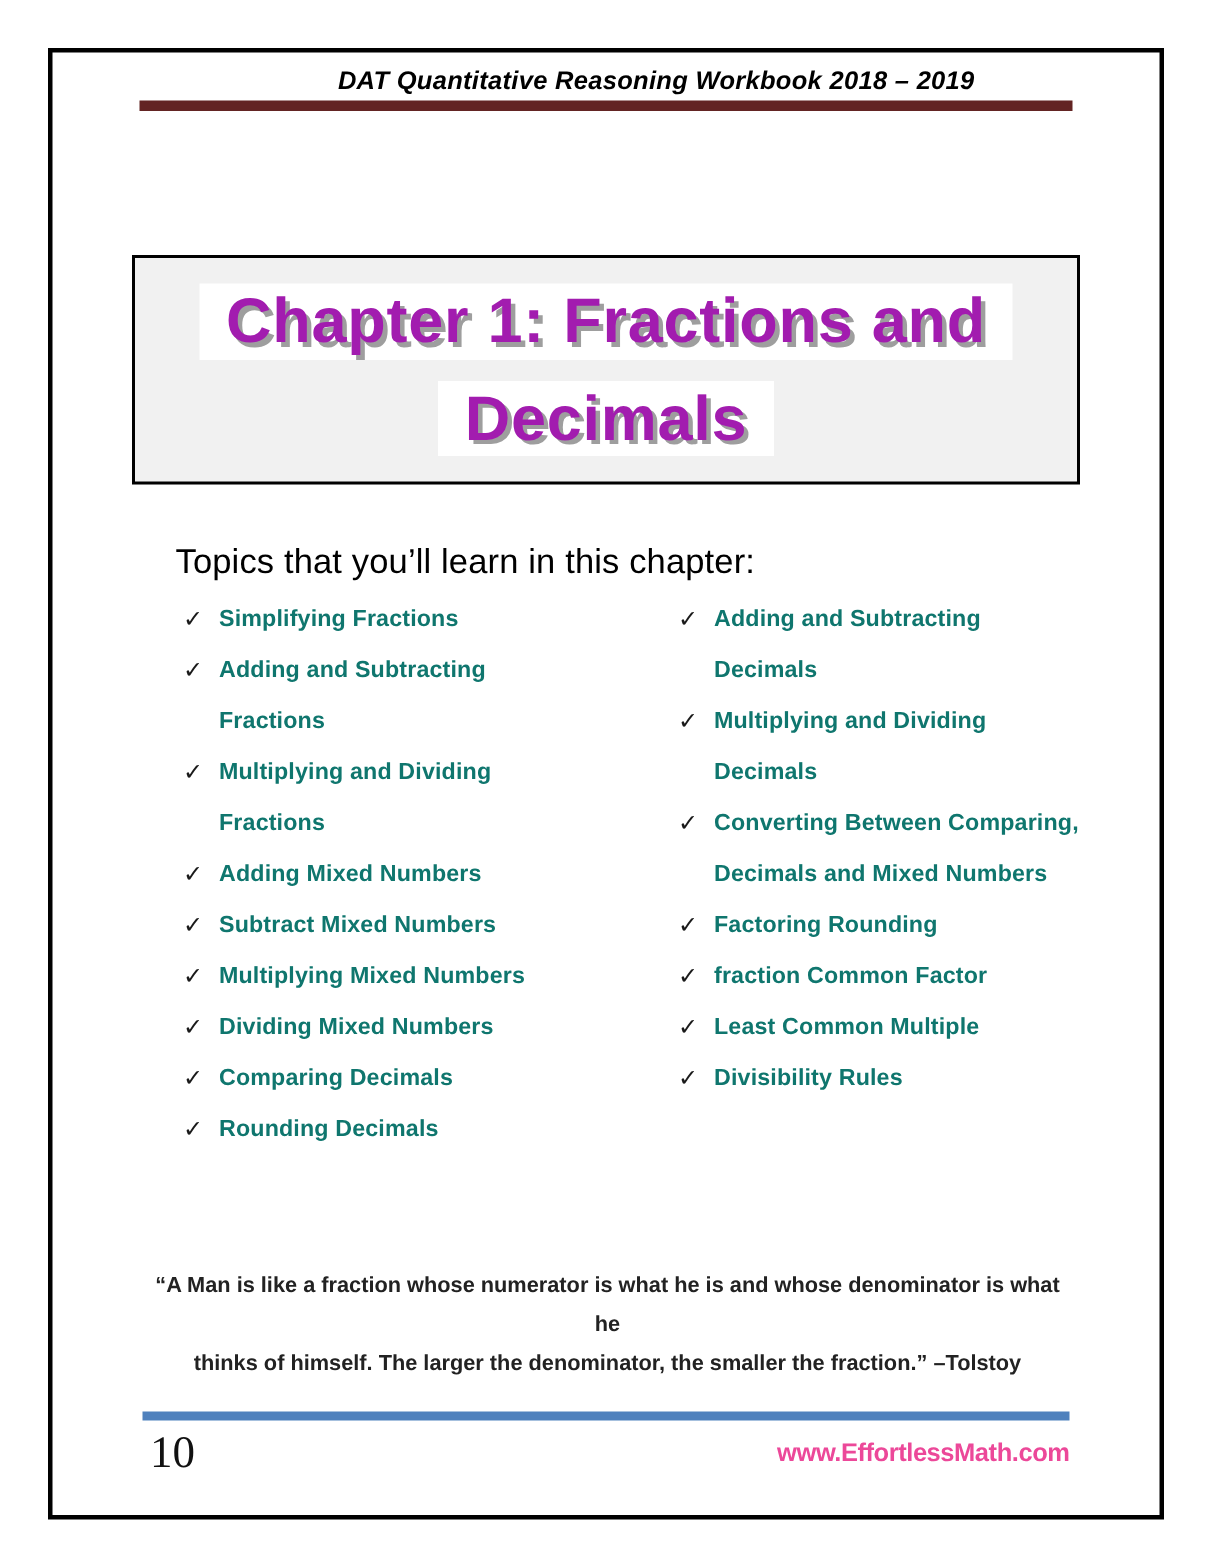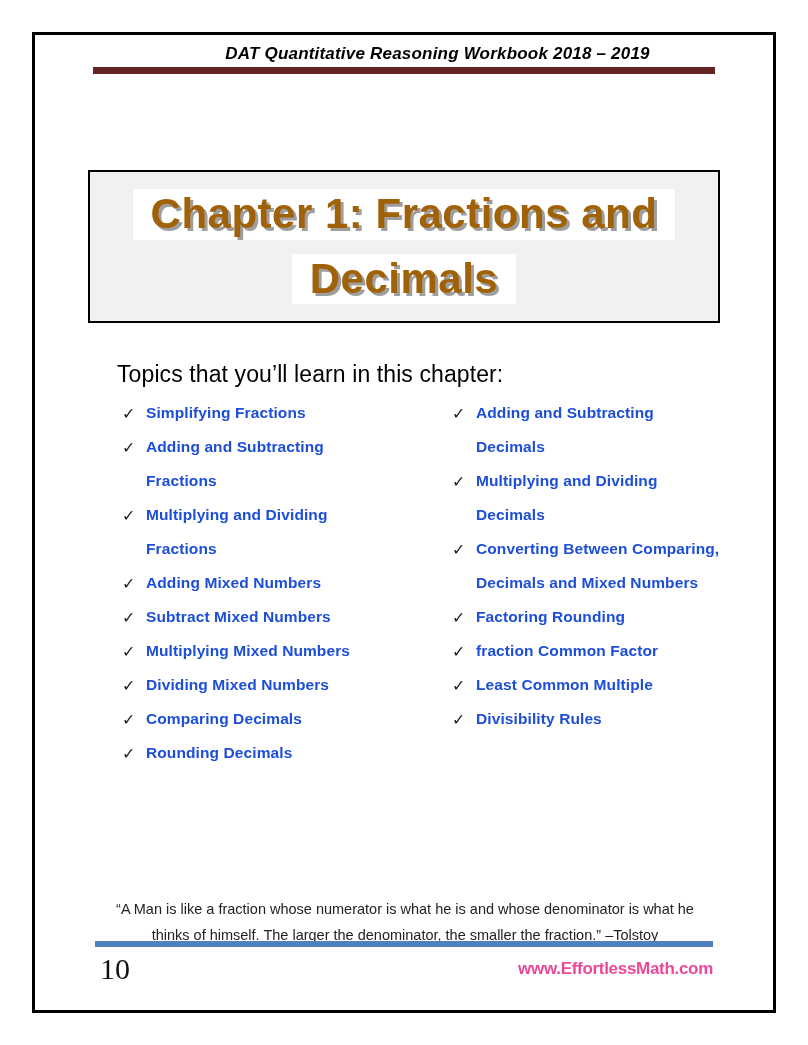--- a/index.html
+++ b/index.html
@@ -46,21 +46,21 @@
     justify-content: center;
     gap: 14px;
   }
   .chapter-line {
     display: inline-block;
     background: #ffffff;
     padding: 2px 18px;
     font-size: 42px;
     font-weight: 700;
     line-height: 1.1;
-    color: #a16207;
+    color: #a21caf;
     text-shadow: 3px 3px 0 #9e9e9e;
     letter-spacing: 0.5px;
   }
   .topics-heading {
     position: absolute;
     left: 117px; top: 361px;
     font-size: 23px;
     font-weight: 400;
     letter-spacing: 0.1px;
   }
@@ -78,32 +78,32 @@
   }
   .check {
     width: 24px;
     flex: 0 0 24px;
     font-size: 16px;
     color: #1a1a1a;
   }
   .topic-text {
     font-size: 15.5px;
     font-weight: 600;
-    color: #1d4ed8;
+    color: #0f766e;
     letter-spacing: 0.1px;
     white-space: nowrap;
   }
   .quote {
     position: absolute;
-    left: 94px; top: 896px;
+    left: 94px; top: 844px;
     width: 622px;
     text-align: center;
     font-size: 14.5px;
     line-height: 26px;
-    font-weight: 400;
+    font-weight: 700;
     color: #222;
   }
   .rule-blue {
     position: absolute;
     left: 95px; top: 941px;
     width: 618px; height: 6px;
     background: #4f81bd;
   }
   .page-number {
     position: absolute;

